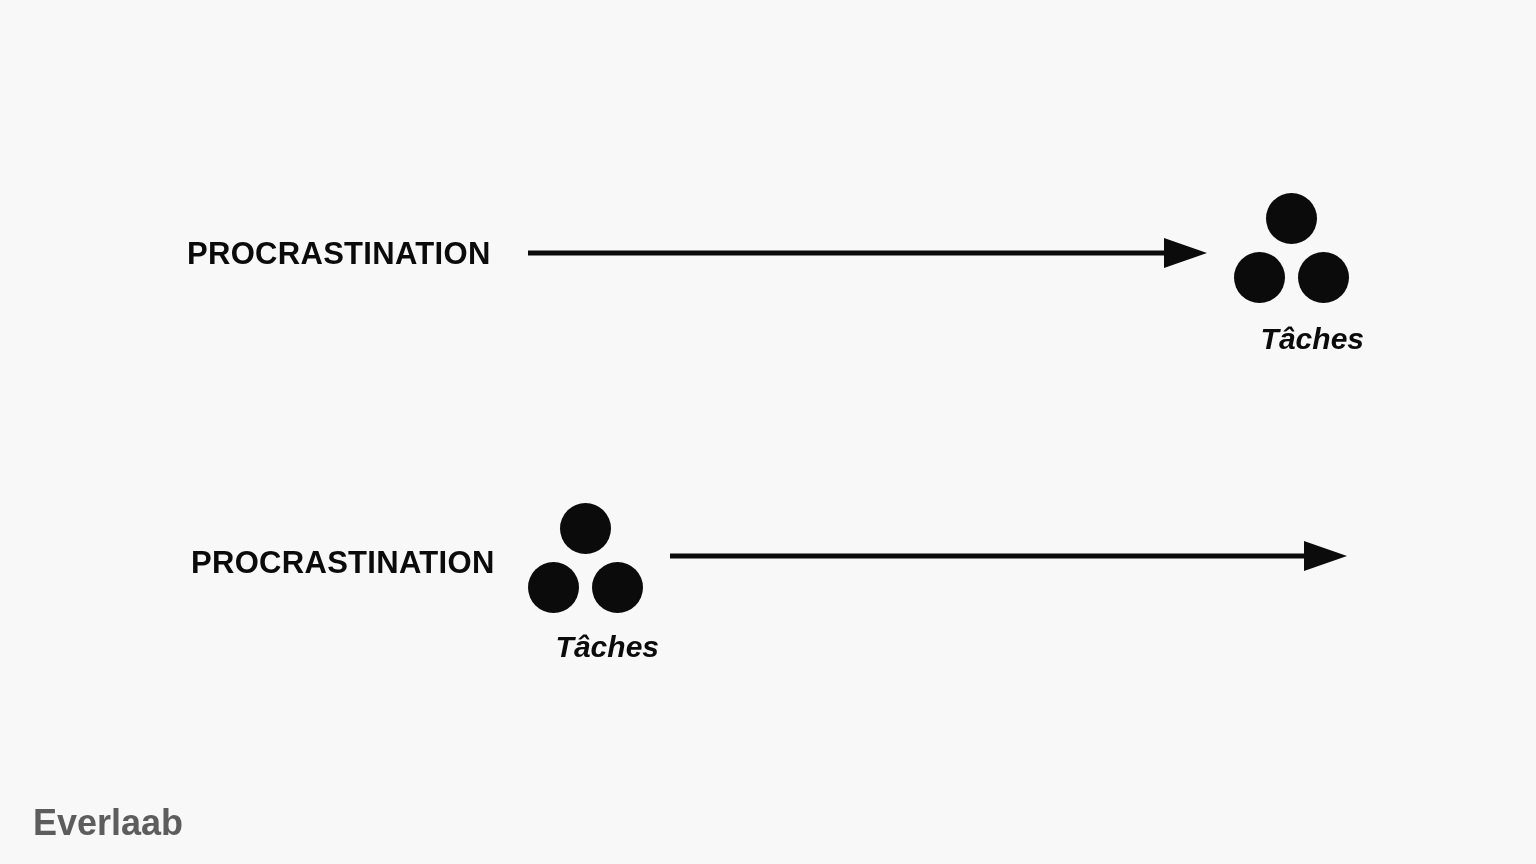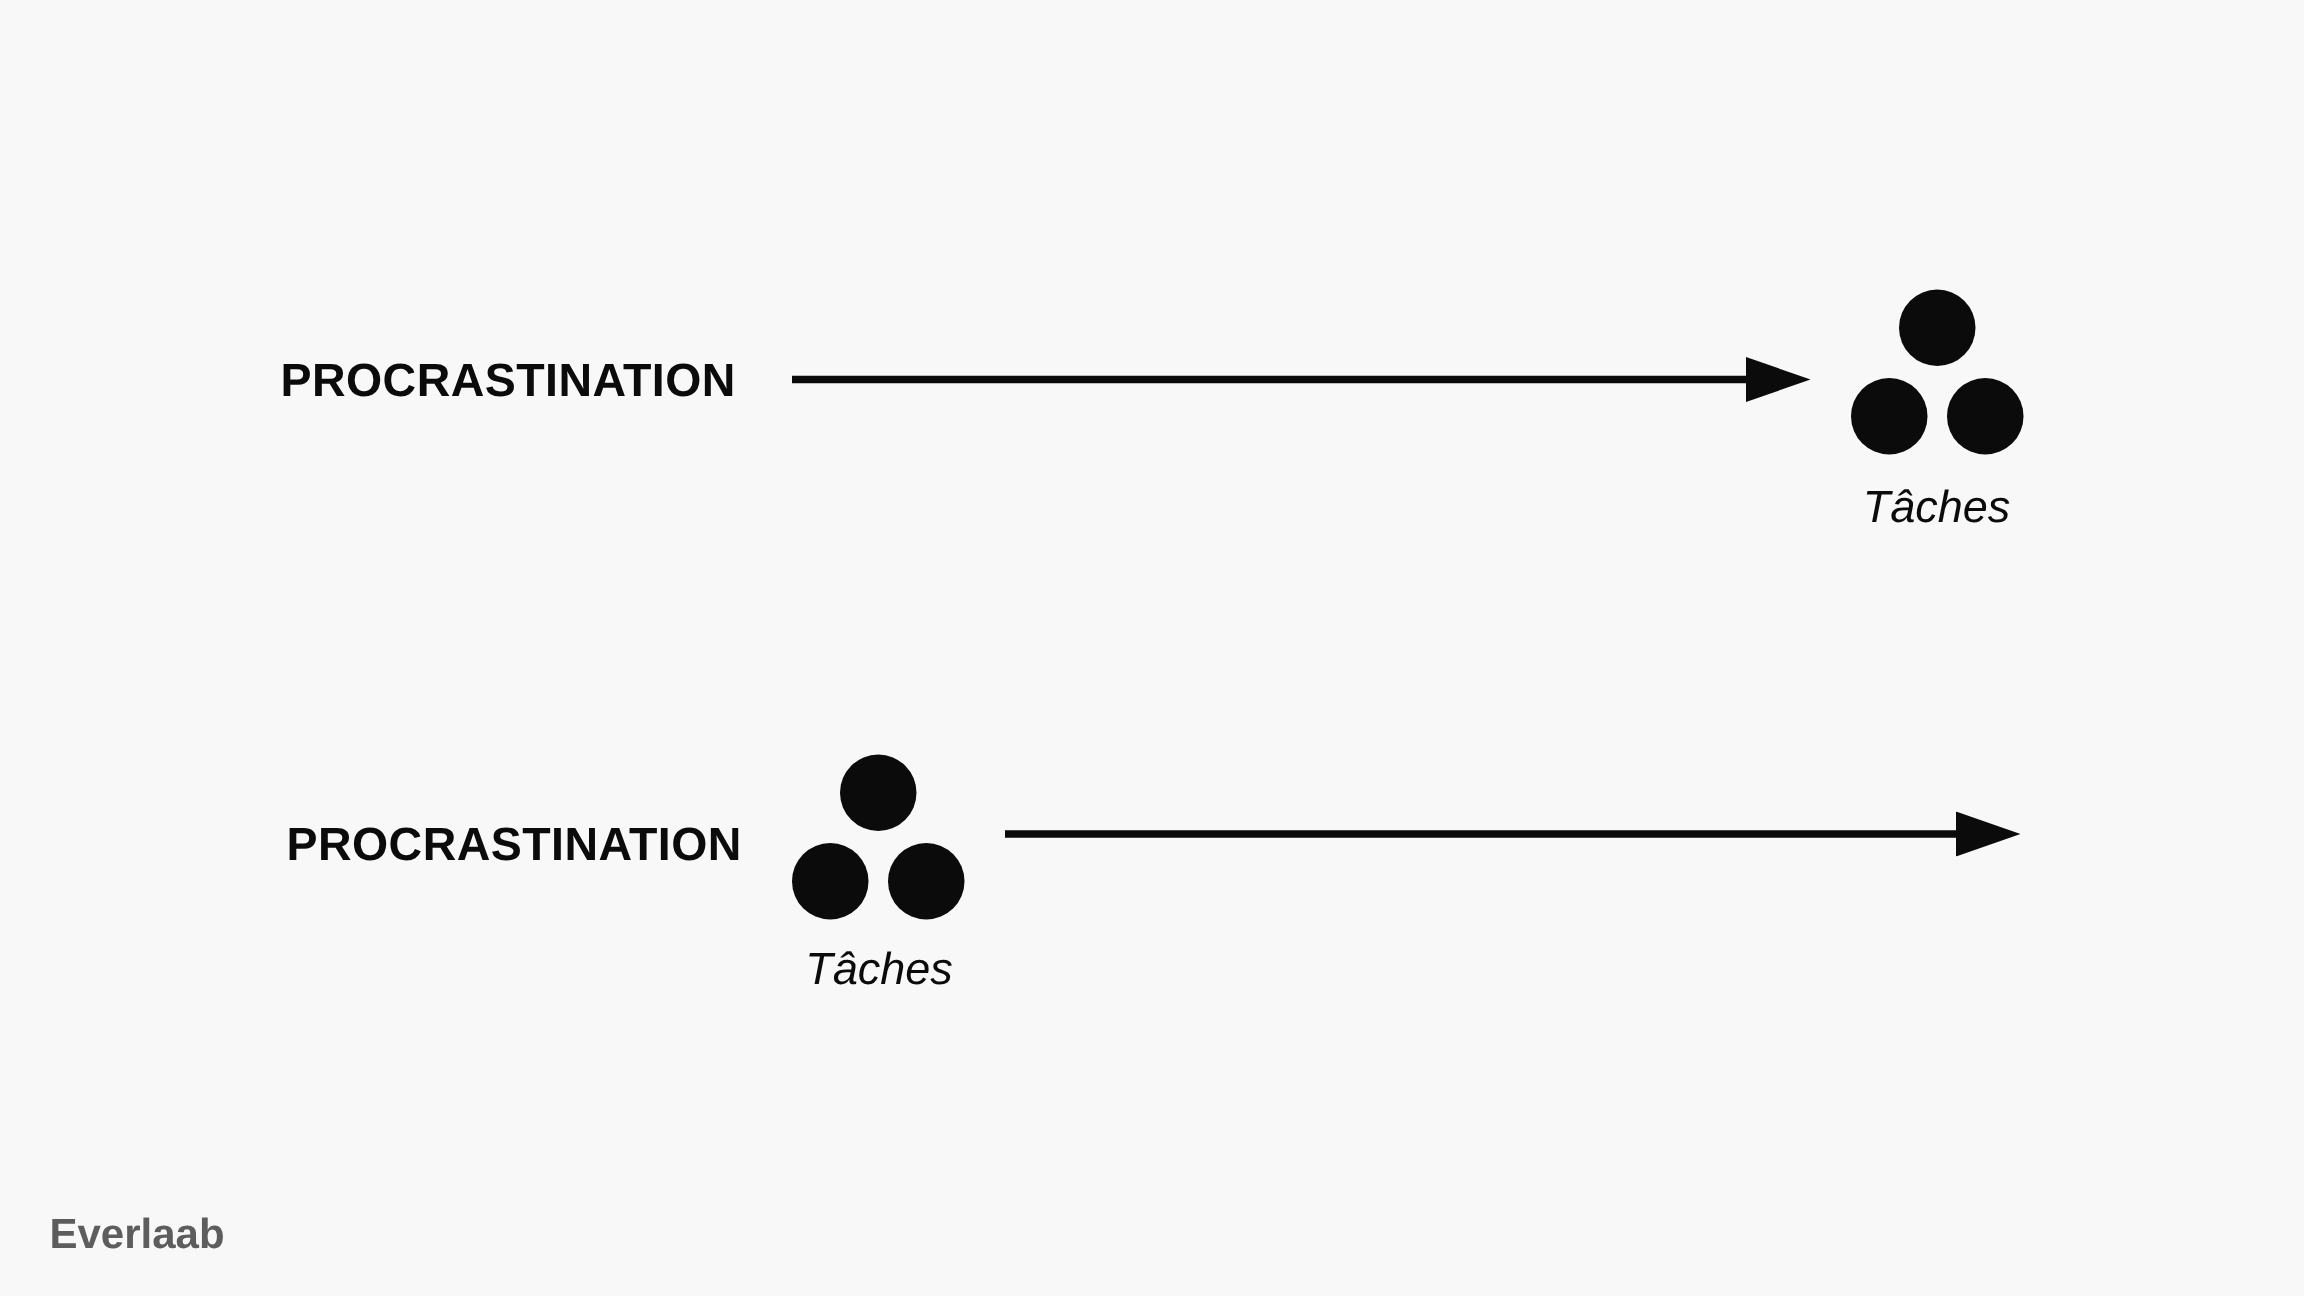--- a/index.html
+++ b/index.html
@@ -40,43 +40,43 @@
     width:51px;height:51px;
     border-radius:50%;
     background:var(--ink);
   }
   .dot.top{left:32px;top:0;}
   .dot.bl{left:0;top:59px;}
   .dot.br{left:64px;top:59px;}
   .tasks-label{
     position:absolute;
     width:146px;
-    text-align:center;
+    text-align:right;
     font-size:30px;
-    font-weight:normal;
+    font-weight:bold;
     font-style:italic;
     color:var(--ink);
     line-height:30px;
     white-space:nowrap;
   }
   
   .label-1{left:187px;top:238px;}
   .arrow-1{left:528px;top:238px;}
   .dots-1{left:1234px;top:193px;}
   .tasks-1{left:1218px;top:324px;}
   
   .label-2{left:191px;top:547px;}
   .dots-2{left:528px;top:503px;}
   .arrow-2{left:670px;top:541px;}
   .tasks-2{left:513px;top:632px;}
   
   .brand{
     position:absolute;
     left:33px;top:807px;
-    font-size:28px;
+    font-size:36px;
     font-weight:bold;
     color:var(--brand);
     line-height:32px;
   }
 </style>
 </head>
 <body>
 
 <div class="stage">
 

